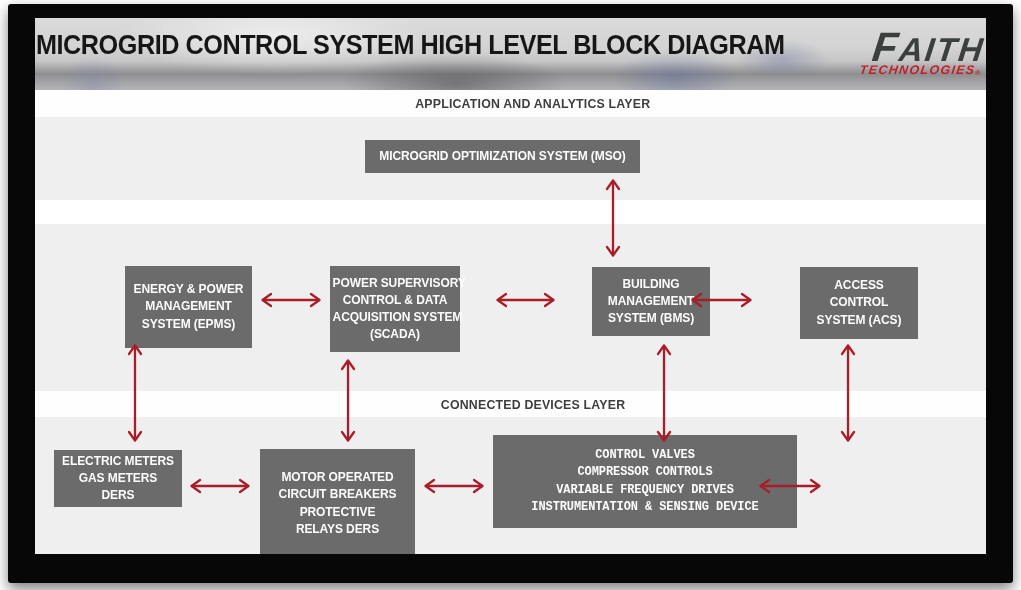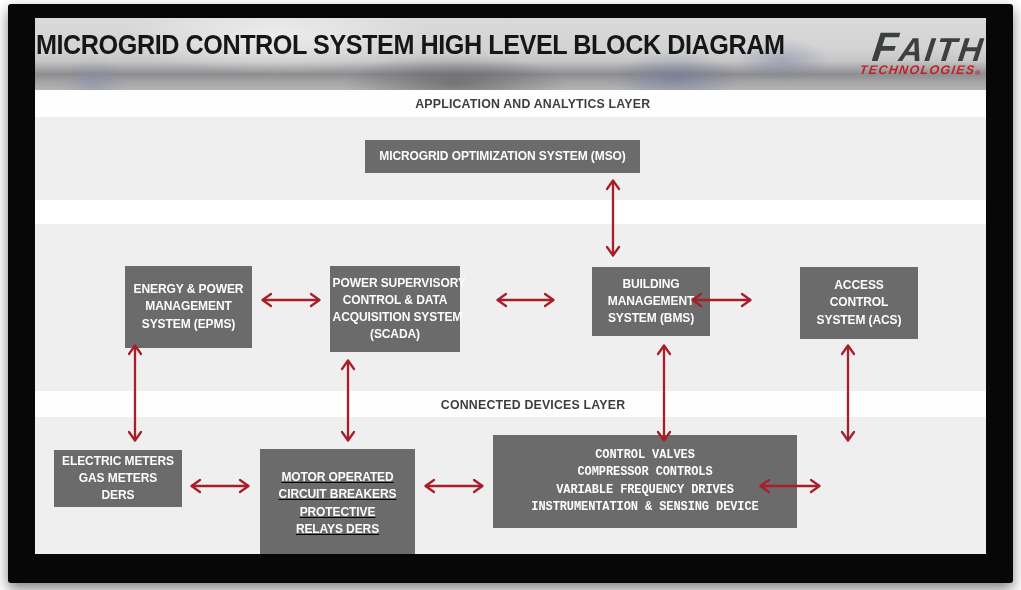--- a/index.html
+++ b/index.html
@@ -55,21 +55,21 @@
   .box .lines { width:100%; text-align:center; transform:scaleX(.96);
                 color:var(--box-text,#fdfdfd); font-weight:bold; font-size:12.5px;
                 line-height:1.38; letter-spacing:-.1px; white-space:nowrap; }
 
   #b-mso     { left:330px; top:122px; width:275px; height:33px; }
   #b-epms    { left:90px;  top:248px; width:127px; height:82px; }
   #b-scada   { left:295px; top:248px; width:130px; height:86px; }
   #b-bms     { left:529px; top:249px; width:118px; height:69px;margin-left:28px; }
   #b-acs     { left:726px; top:249px; width:118px; height:72px;margin-left:39px; }
   #b-meters  { left:19px;  top:432px; width:128px; height:57px; }
-  #b-break   { left:225px; top:431px; width:155px; height:109px;text-decoration:underline; }
+  #b-break   { left:225px; top:431px; width:155px; height:109px; }
   #b-valves  { left:458px; top:417px; width:304px; height:93px;font-family:Liberation Mono, monospace; }
   #b-card    { left:797px; top:432px; width:110px; height:68px; }
 
   .arrow { position:absolute; line-height:0; }
   .arrow svg { display:block; }
 </style>
 </head>
 <body>
 
 <div id="frame">

